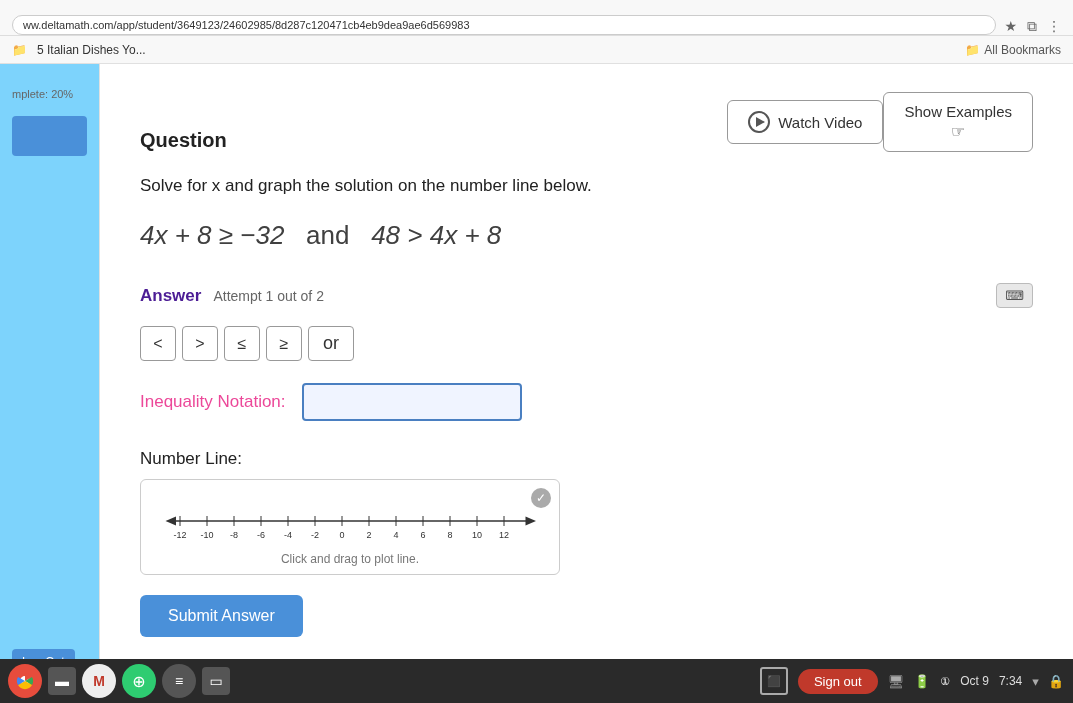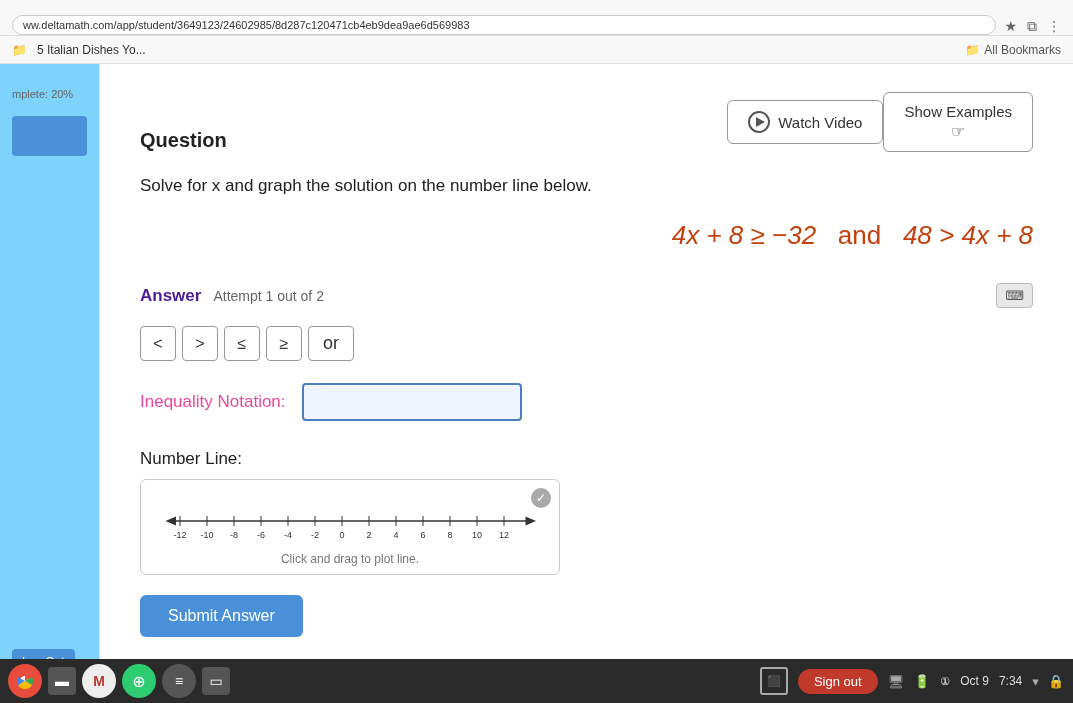--- a/index.html
+++ b/index.html
@@ -183,22 +183,22 @@
     
     .problem-text {
       font-size: 17px;
       color: #222;
       margin-bottom: 24px;
     }
 
     
     .equation {
       font-size: 26px;
-      color: #c2410c;
-      text-align: right;
+      color: #404040;
+      text-align: left;
       margin: 20px 0 32px 0;
       font-style: italic;
     }
     .eq-normal {
       font-style: normal;
       font-size: 26px;
     }
 
     
     .answer-header {

